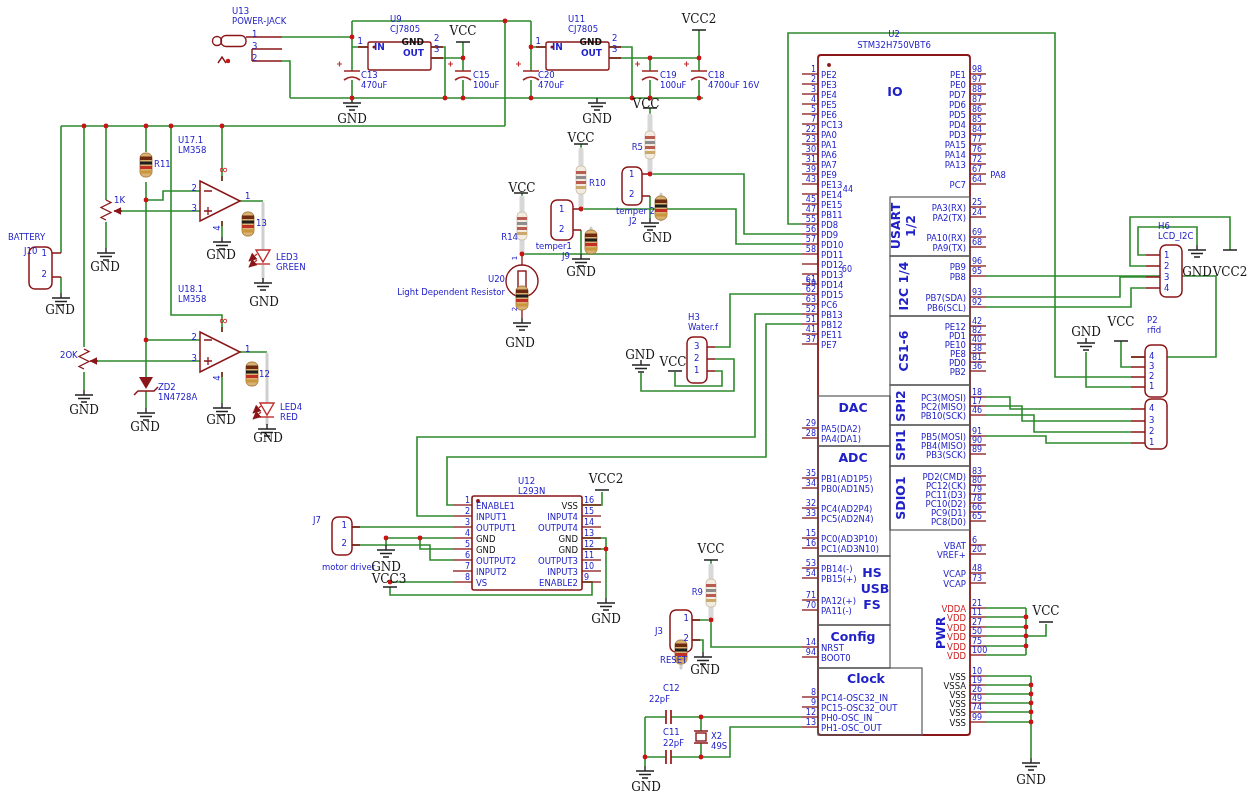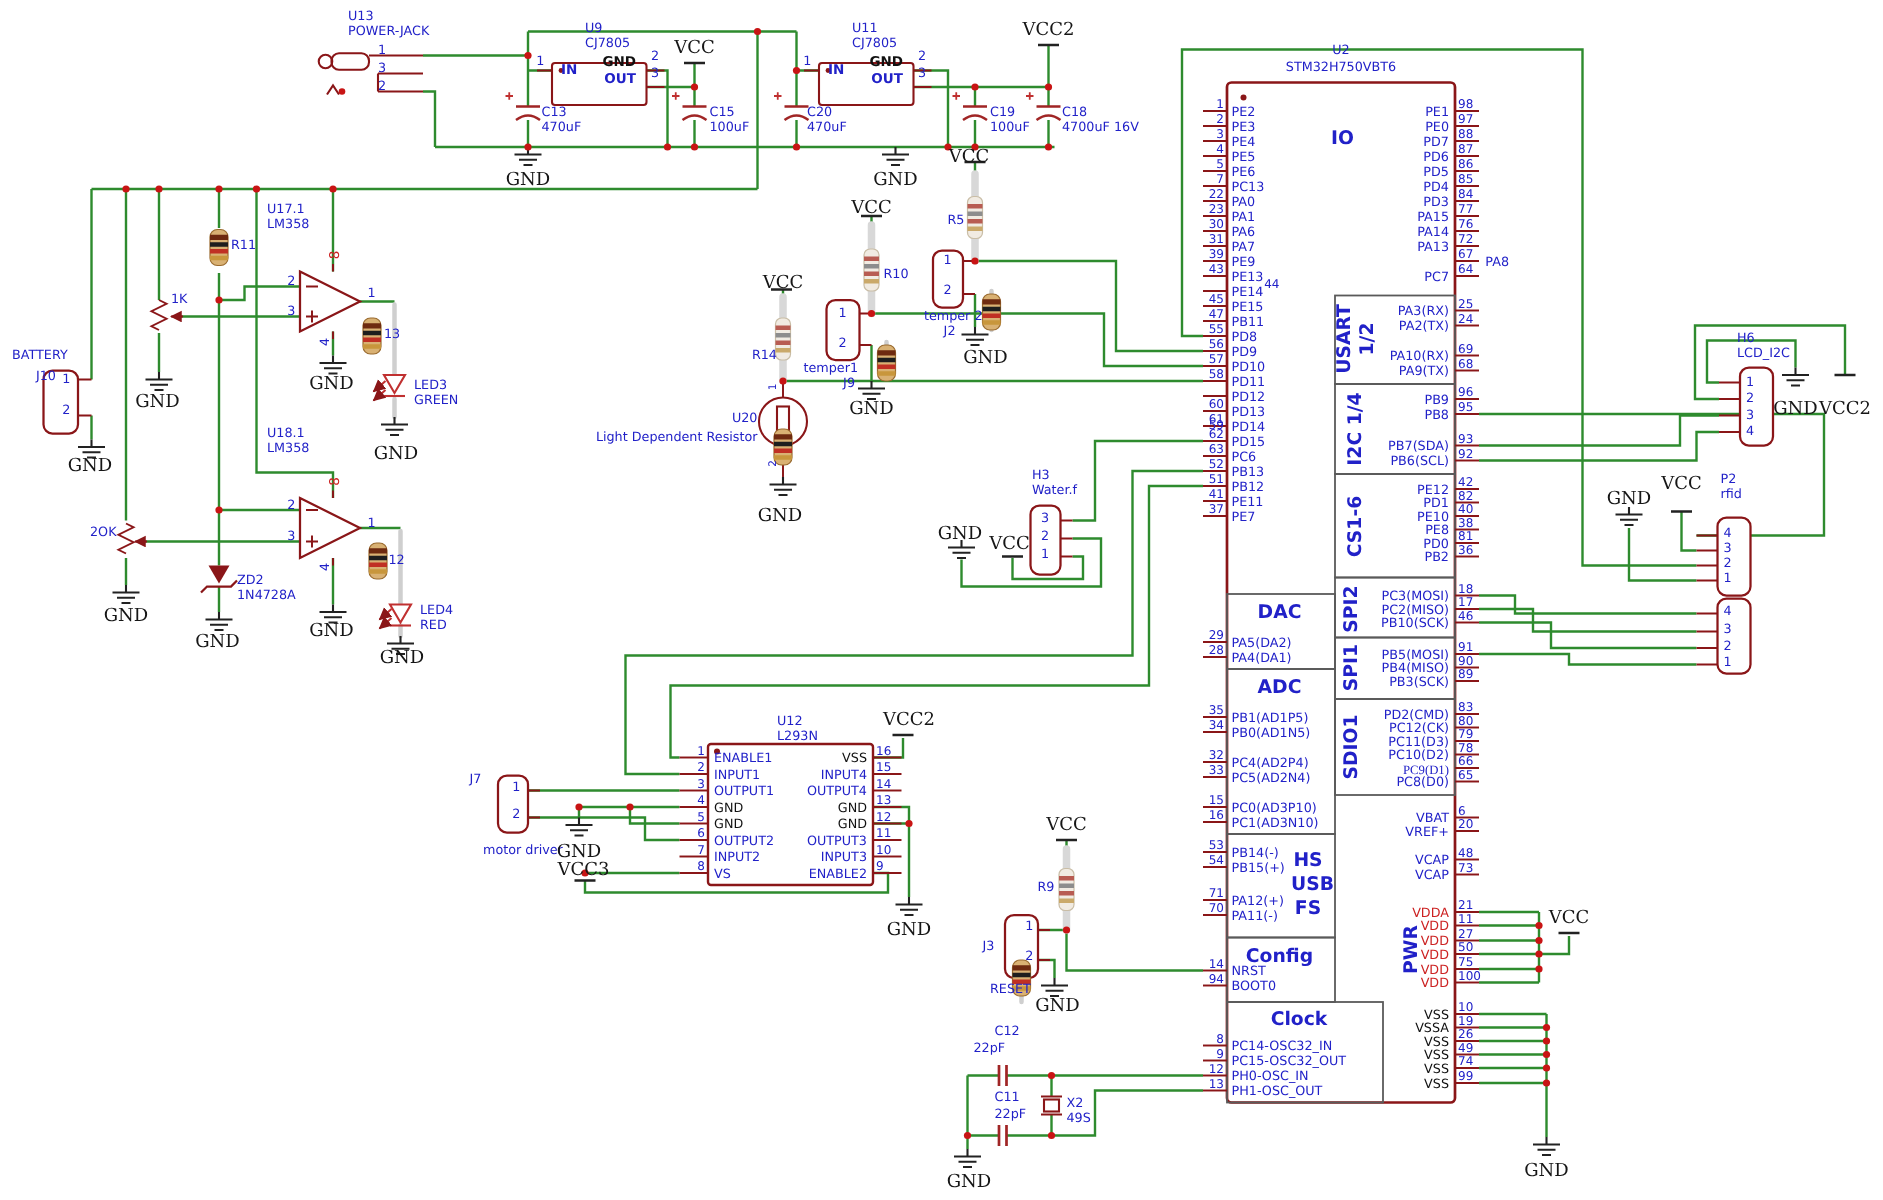--- a/index.html
+++ b/index.html
@@ -577,21 +577,21 @@
       <span class="t pnum" style="left: 816px; top: 215px; transform: translateX(-100%);">55</span>
       <span class="t pname" style="left: 821px; top: 220px;">PD8</span>
       <span class="t pnum" style="left: 816px; top: 225px; transform: translateX(-100%);">56</span>
       <span class="t pname" style="left: 821px; top: 230px;">PD9</span>
       <span class="t pnum" style="left: 816px; top: 235px; transform: translateX(-100%);">57</span>
       <span class="t pname" style="left: 821px; top: 240px;">PD10</span>
       <span class="t pnum" style="left: 816px; top: 245px; transform: translateX(-100%);">58</span>
       <span class="t pname" style="left: 821px; top: 250px;">PD11</span>
       <span class="t pnum" style="left: 816px; top: 255px; transform: translateX(-100%); margin-top: 24px;">59</span>
       <span class="t pname" style="left: 821px; top: 260px;">PD12</span>
-      <span class="t pnum" style="left: 816px; top: 265px; transform: translateX(-100%);">60</span>
+      <span class="t pnum" style="left: 852px; top: 265px; transform: translateX(-100%);">60</span>
       <span class="t pname" style="left: 821px; top: 270px;">PD13</span>
       <span class="t pnum" style="left: 816px; top: 275px; transform: translateX(-100%);">61</span>
       <span class="t pname" style="left: 821px; top: 280px;">PD14</span>
       <span class="t pnum" style="left: 816px; top: 285px; transform: translateX(-100%);">62</span>
       <span class="t pname" style="left: 821px; top: 290px;">PD15</span>
       <span class="t pnum" style="left: 816px; top: 295px; transform: translateX(-100%);">63</span>
       <span class="t pname" style="left: 821px; top: 300px;">PC6</span>
       <span class="t pnum" style="left: 816px; top: 305px; transform: translateX(-100%);">52</span>
       <span class="t pname" style="left: 821px; top: 310px;">PB13</span>
       <span class="t pnum" style="left: 816px; top: 315px; transform: translateX(-100%);">51</span>
@@ -702,21 +702,21 @@
       <span class="t pname" style="left: 966px; top: 450px; transform: translateX(-100%);">PB3(SCK)</span>
       <span class="t pnum" style="left: 972px; top: 467px;">83</span>
       <span class="t pname" style="left: 966px; top: 472px; transform: translateX(-100%);">PD2(CMD)</span>
       <span class="t pnum" style="left: 972px; top: 476px;">80</span>
       <span class="t pname" style="left: 966px; top: 481px; transform: translateX(-100%); text-align: center;">PC12(CK)</span>
       <span class="t pnum" style="left: 972px; top: 485px;">79</span>
       <span class="t pname" style="left: 966px; top: 490px; transform: translateX(-100%);">PC11(D3)</span>
       <span class="t pnum" style="left: 972px; top: 494px;">78</span>
       <span class="t pname" style="left: 966px; top: 499px; transform: translateX(-100%);">PC10(D2)</span>
       <span class="t pnum" style="left: 972px; top: 503px;">66</span>
-      <span class="t pname" style="left: 966px; top: 508px; transform: translateX(-100%); font-family: Liberation Serif, serif;">PC9(D1)</span>
+      <span class="t pname" style="left: 966px; top: 508px; transform: translateX(-100%);">PC9(D1)</span>
       <span class="t pnum" style="left: 972px; top: 512px;">65</span>
       <span class="t pname" style="left: 966px; top: 517px; transform: translateX(-100%);">PC8(D0)</span>
       <span class="t pnum" style="left: 972px; top: 536px;">6</span>
       <span class="t pname" style="left: 966px; top: 541px; transform: translateX(-100%);">VBAT</span>
       <span class="t pnum" style="left: 972px; top: 545px;">20</span>
       <span class="t pname" style="left: 966px; top: 550px; transform: translateX(-100%);">VREF+</span>
       <span class="t pnum" style="left: 972px; top: 564px;">48</span>
       <span class="t pname" style="left: 966px; top: 569px; transform: translateX(-100%);">VCAP</span>
       <span class="t pnum" style="left: 972px; top: 574px;">73</span>
       <span class="t pname" style="left: 966px; top: 579px; transform: translateX(-100%);">VCAP</span>

